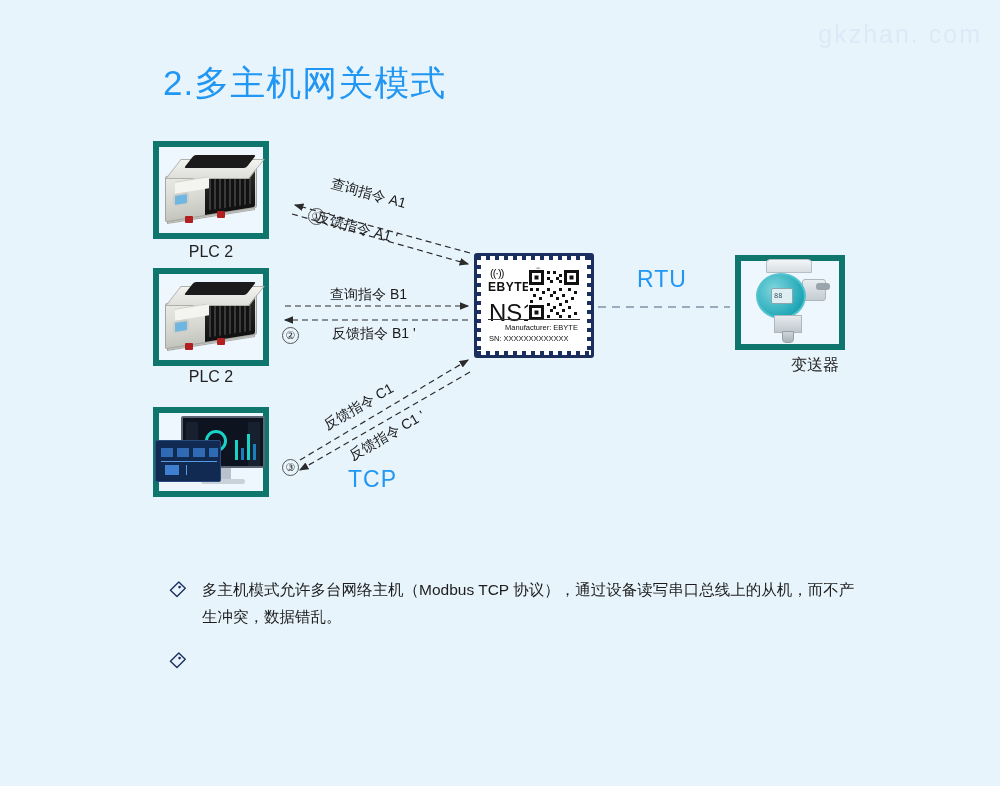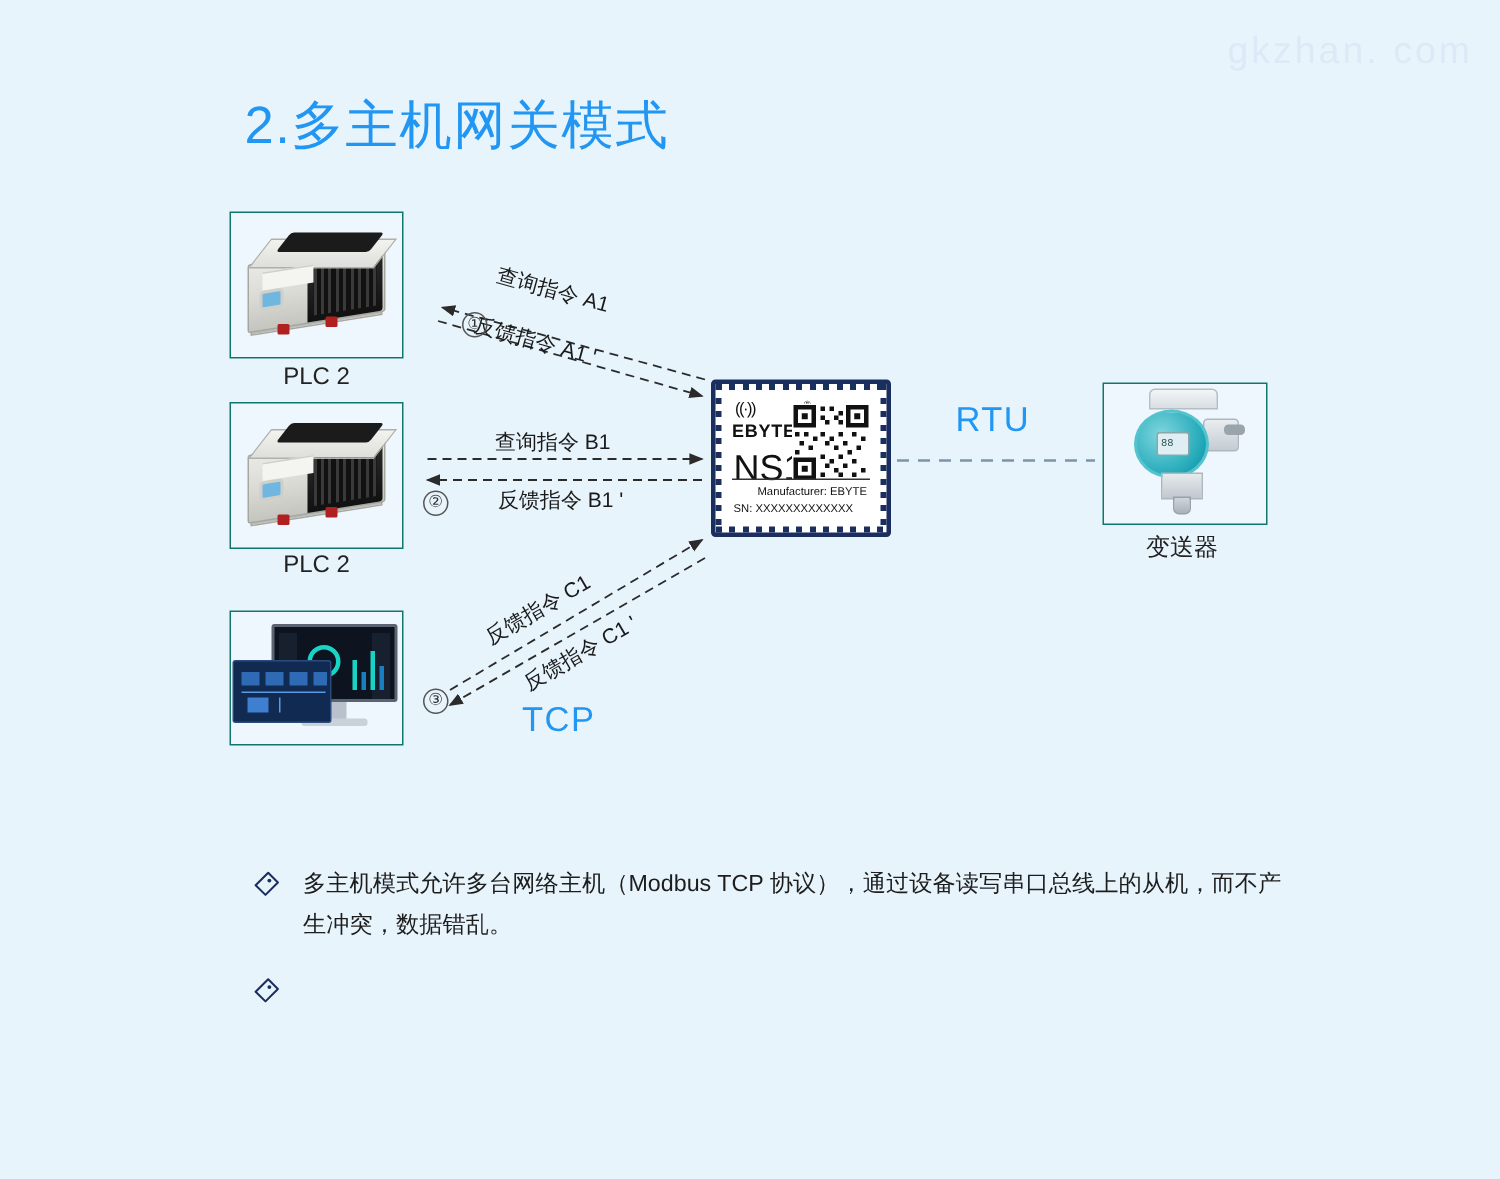--- a/index.html
+++ b/index.html
@@ -21,21 +21,21 @@
   .page-title {
     position: absolute; left: 163px; top: 60px;
     font-size: 35px; color: #2196f3;
     font-family: "Liberation Sans", sans-serif;
     letter-spacing: 1px;
   }
 
   
   .dev-box {
     position: absolute;
-    border: 1px solid #0f766e;
+    border: 6px solid #0f766e;
     background: #eef7fd;
   }
   .dev-caption {
     position: absolute;
     text-align: center;
     font-size: 16px;
     color: #222;
     width: 160px;
   }
 
@@ -393,21 +393,21 @@
       <div class="tophat"></div>
       <div class="neck"></div>
       <div class="arm"></div>
       <div class="head"></div>
       <div class="lcd"></div>
       <div class="lcdtxt">88</div>
       <div class="bodylow"></div>
       <div class="stem"></div>
     </div>
   </div>
-  <div class="dev-caption" style="left:708px; top:355px;">变送器</div>
+  <div class="dev-caption" style="left:735px; top:355px;">变送器</div>
 
   <div class="flow-label" style="left:330px; top:185px; transform: rotate(15.5deg);">查询指令 A1</div>
   <div class="flow-label" style="left:315px; top:219px; transform: rotate(15.5deg);">反馈指令 A1 '</div>
   <div class="marker" style="left:308px; top:208px;">①</div>
 
   <div class="flow-label" style="left:330px; top:286px;">查询指令 B1</div>
   <div class="flow-label" style="left:332px; top:325px;">反馈指令 B1 '</div>
   <div class="marker" style="left:282px; top:327px;">②</div>
 
   <div class="flow-label" style="left:320px; top:398px; transform: rotate(-30deg);">反馈指令 C1</div>

